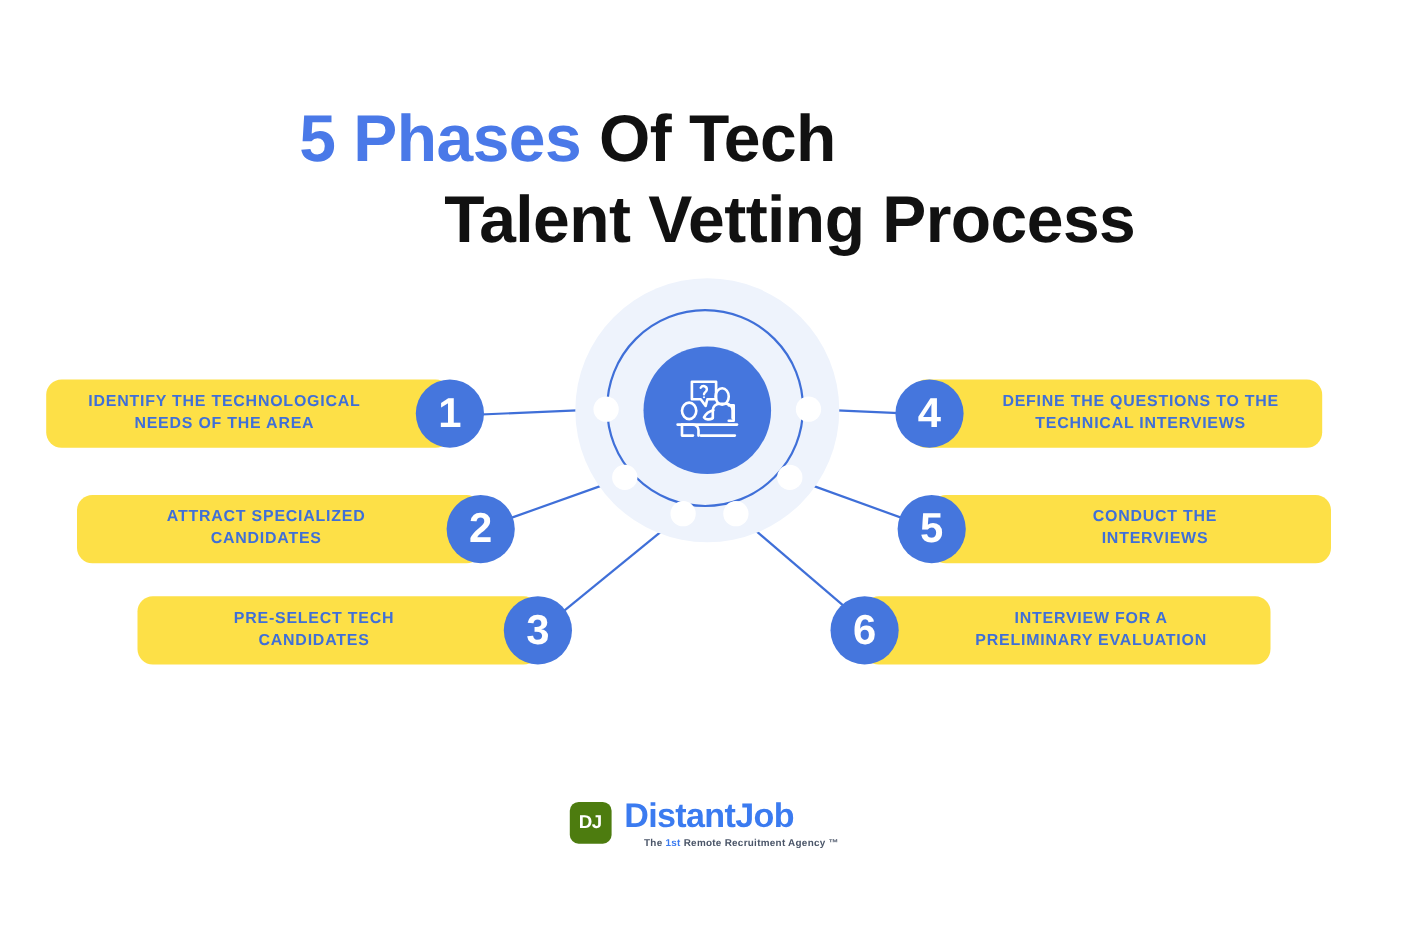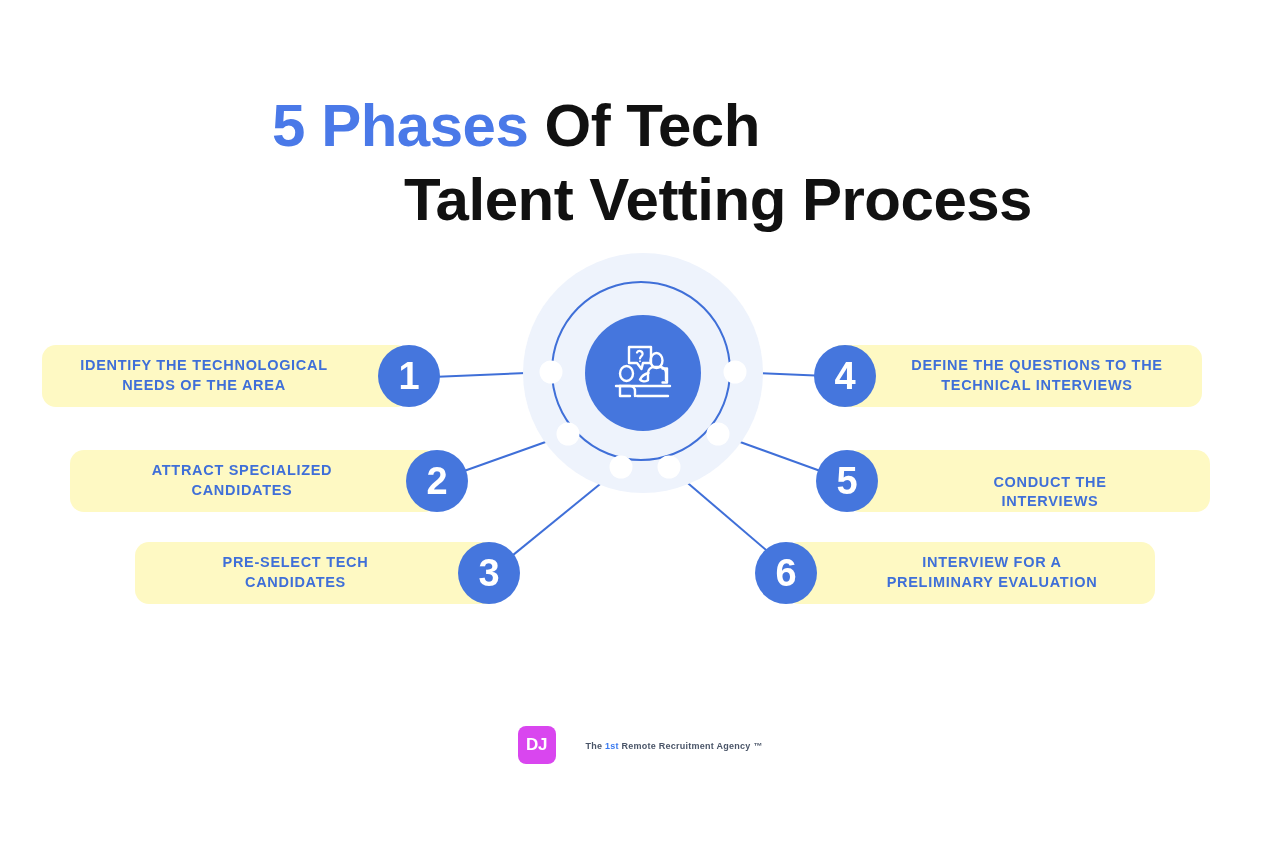--- a/index.html
+++ b/index.html
@@ -112,21 +112,21 @@
     position: absolute;
     display: flex;
     align-items: center;
     height: 62px;
   }
   .pill {
     position: absolute;
     top: 0;
     height: 62px;
     border-radius: 14px;
-    background: #fef9c3;
+    background: #fde047;
     box-sizing: border-box;
     display: flex;
     align-items: center;
     justify-content: center;
   }
   .pill-text {
     color: #3f6fd8;
     font-size: 14.5px;
     font-weight: 700;
     letter-spacing: 0.7px;
@@ -161,29 +161,29 @@
   
   #step-1 { left: 42px;  top: 345px; width: 398px; }
   #step-1 .pill { left: 0; width: 368px; }
   #step-1 .pill .pill-text { padding-left: 0; padding-right: 44px; }
 
   #step-2 { left: 70px;  top: 450px; width: 398px; }
   #step-2 .pill { left: 0; width: 368px; padding-left: 20px; }
   #step-2 .pill .pill-text { padding-right: 44px; }
 
   #step-3 { left: 125px; top: 542px; width: 395px; }
-  #step-3 .pill { left: 10px; width: 365px; }
+  #step-3 .pill { left: 0; width: 365px; }
   #step-3 .pill .pill-text { padding-right: 44px; }
 
   #step-4 { right: 62px; top: 345px; width: 404px; }
   #step-4 .pill { right: 16px; width: 374px; }
   #step-4 .pill .pill-text { padding-left: 44px; }
 
   #step-5 { right: 70px; top: 450px; width: 394px; }
-  #step-5 .pill { right: 0; width: 364px; align-items: flex-end; }
+  #step-5 .pill { right: 0; width: 364px; }
   #step-5 .pill .pill-text { padding-left: 44px; }
 
   #step-6 { right: 125px; top: 542px; width: 400px; }
   #step-6 .pill { right: 0; width: 370px; }
   #step-6 .pill .pill-text { padding-left: 44px; }
 
   
   .footer-logo {
     position: absolute;
     left: 0;
@@ -191,21 +191,21 @@
     width: 1280px;
     display: flex;
     align-items: center;
     justify-content: center;
     gap: 12px;
   }
   .logo-mark {
     width: 38px;
     height: 38px;
     border-radius: 8px;
-    background: #d946ef;
+    background: #4d7c0f;
     color: #ffffff;
     font-size: 17px;
     font-weight: 700;
     letter-spacing: -0.4px;
     display: flex;
     align-items: center;
     justify-content: center;
   }
   .logo-words { display: flex; flex-direction: column; align-items: flex-start; }
   .logo-name {
@@ -336,17 +336,18 @@
     <div class="pill">
       <span class="pill-text">INTERVIEW FOR A
 PRELIMINARY EVALUATION</span>
     </div>
     <div class="badge">6</div>
   </div>
 
   <div class="footer-logo">
     <div class="logo-mark">DJ</div>
     <div class="logo-words">
+      <div class="logo-name">DistantJob</div>
       <div class="logo-tag"><span>The </span><span class="tag-accent">1st</span><span> Remote Recruitment Agency ™</span></div>
     </div>
   </div>
 
 </div>
 
 </body></html>

